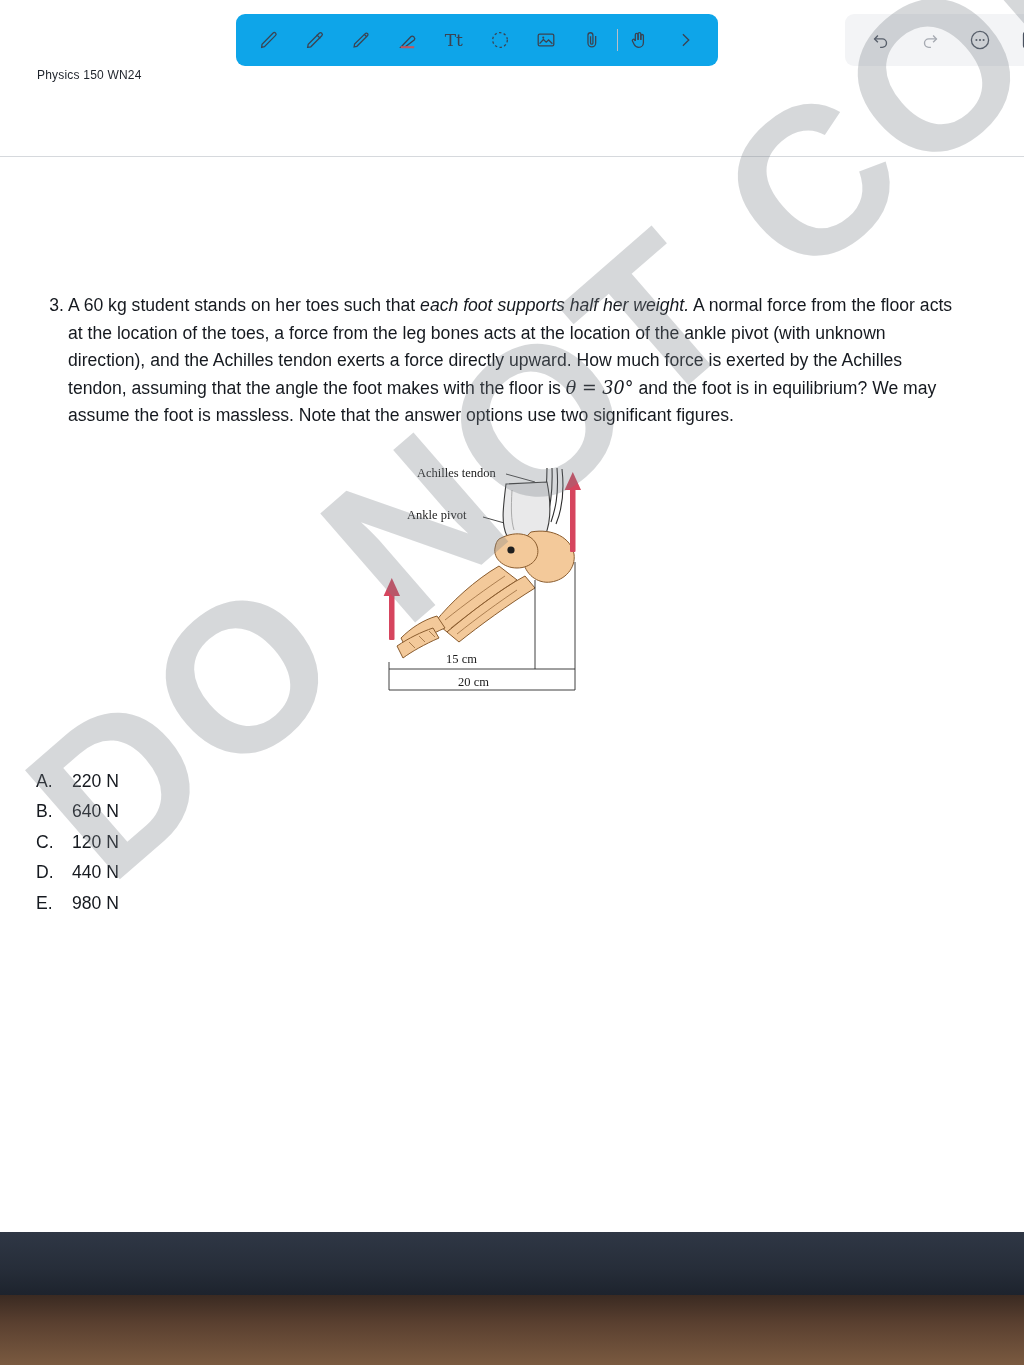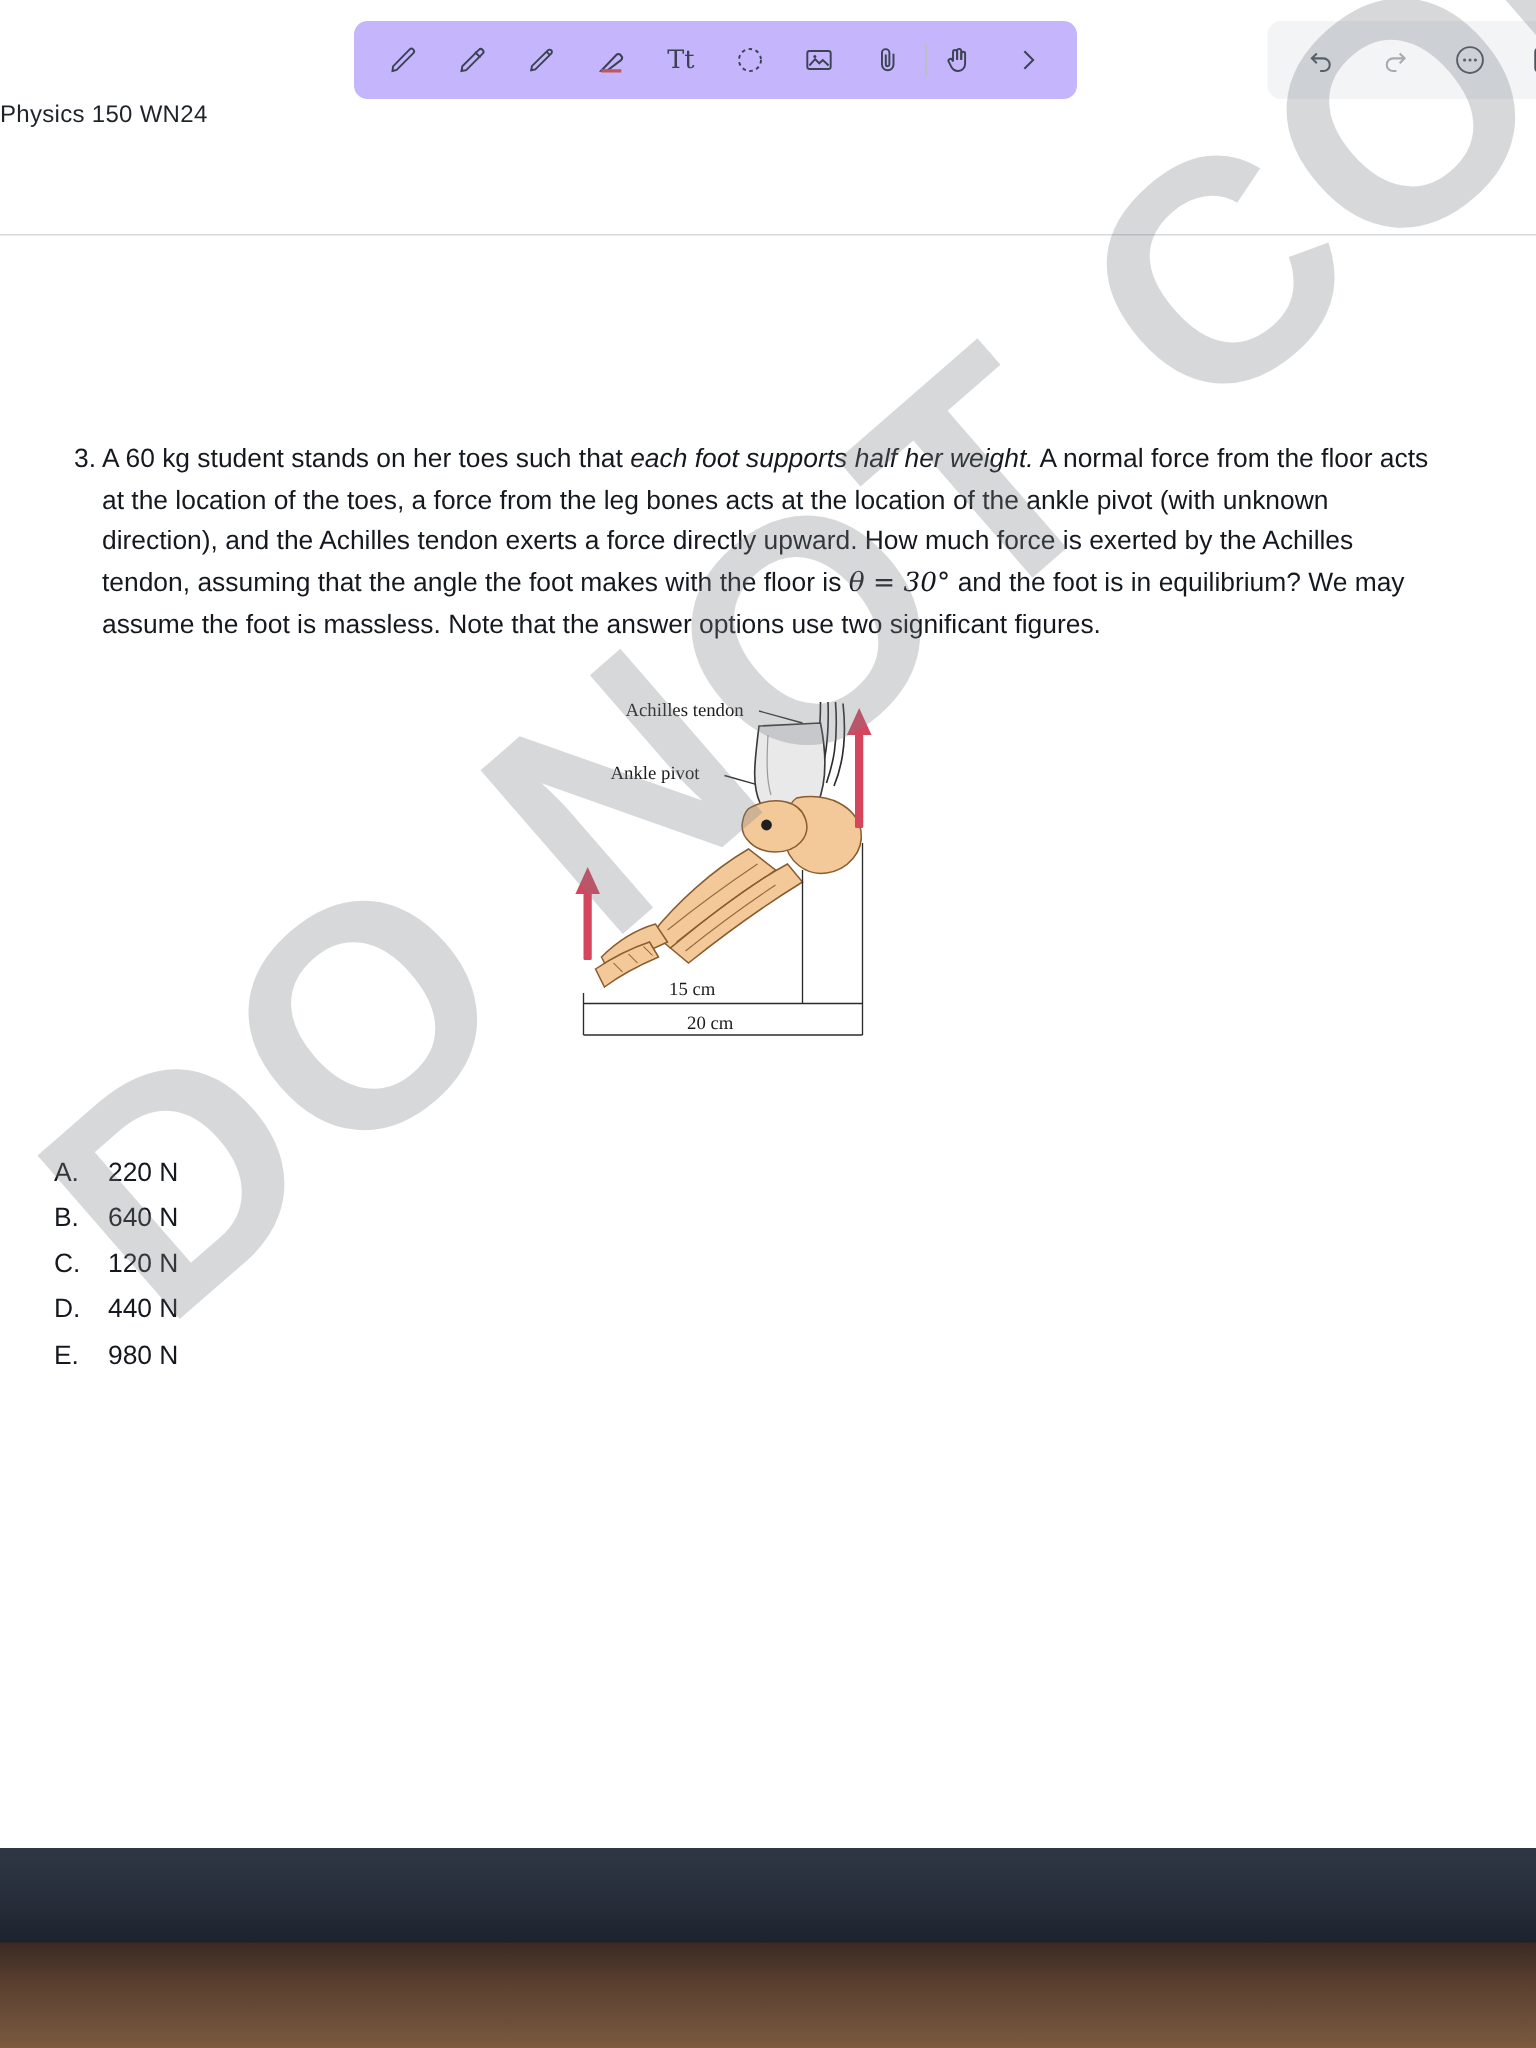--- a/index.html
+++ b/index.html
@@ -26,21 +26,21 @@
     border-radius: 50%;
     background: radial-gradient(ellipse at center, rgba(255,255,255,0.95) 0%, rgba(255,255,255,0.0) 70%);
     pointer-events: none;
   }
 
   
   #toolbar {
     position: absolute;
     left: 236px; top: 14px;
     width: 482px; height: 52px;
-    background: #c4b5fd;
+    background: #0ea5e9;
     border-radius: 9px;
     display: flex;
     align-items: center;
     justify-content: space-around;
     padding: 0 10px;
   }
   .tool {
     width: 34px; height: 34px;
     display: flex; align-items: center; justify-content: center;
     color: #3b4352;
@@ -66,23 +66,24 @@
     align-items: center;
     gap: 18px;
     padding-left: 20px;
   }
   #toolbar-right .tool { color:#4a5260; }
 
   
   #course-title {
     position: absolute;
     left: 0px; top: 68px;
-    font-size: 16px;
+    font-size: 12px;
     color: #1e232b;
     letter-spacing: 0.2px;
+    padding-left: 37px;
   }
   #header-rule {
     position: absolute;
     left: 0; top: 156px;
     width: 1024px; height: 1px;
     background: #d6d9dd;
   }
 
   
   #question {

